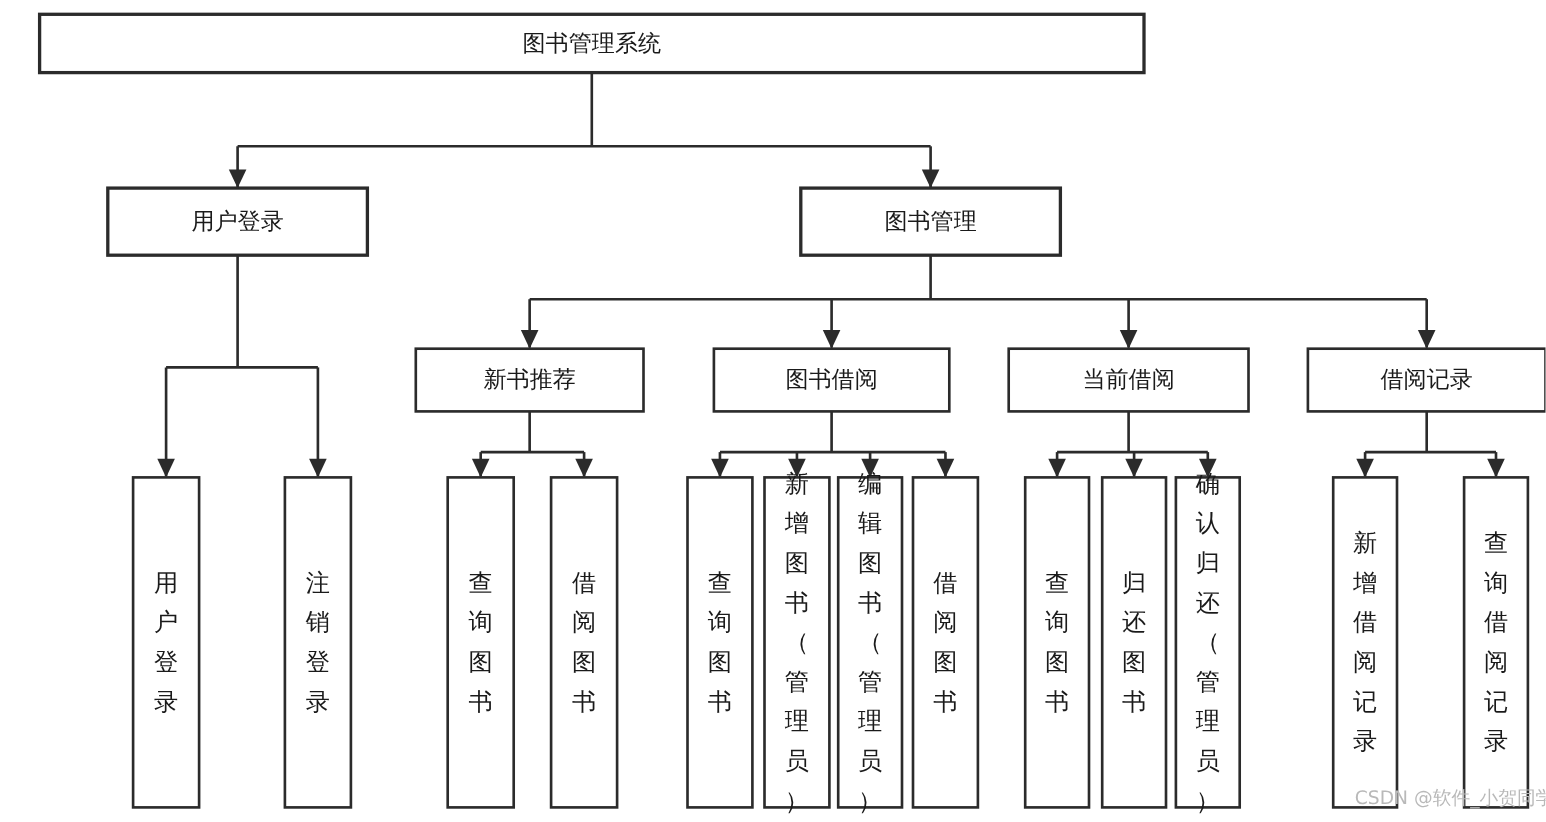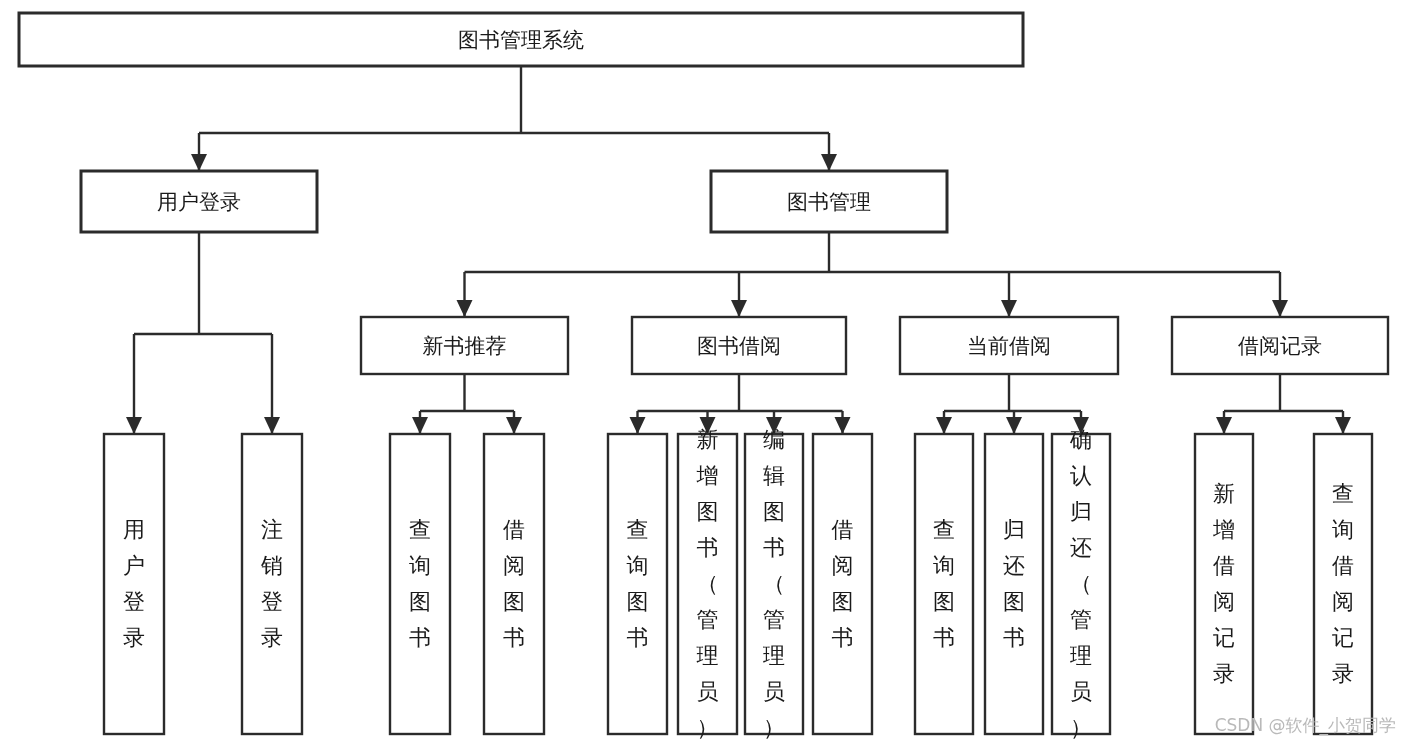--- a/index.html
+++ b/index.html
@@ -9,21 +9,21 @@
   }
   body {
     width: 1405px;
     height: 747px;
     font-family: "DejaVu Sans", "Liberation Sans", sans-serif;
     overflow: hidden;
     position: relative;
   }
   #diagram-root {
     position: absolute;
-    left: 0;
+    left: 17px;
     top: 0;
     width: 1123px;
     height: 747px;
   }
   .node-rect {
     fill: #ffffff;
     stroke: #2b2b2b;
     stroke-width: 2.4;
   }
   .node-rect-thick {

